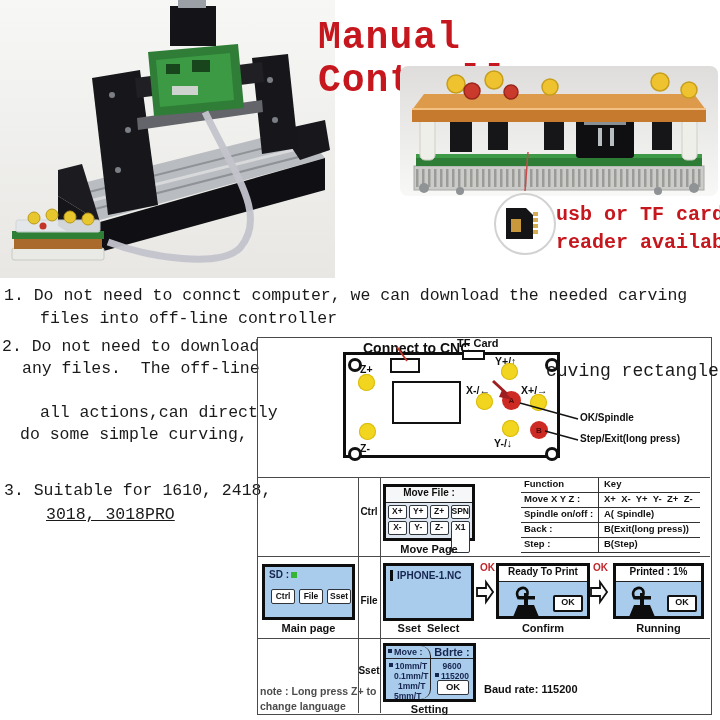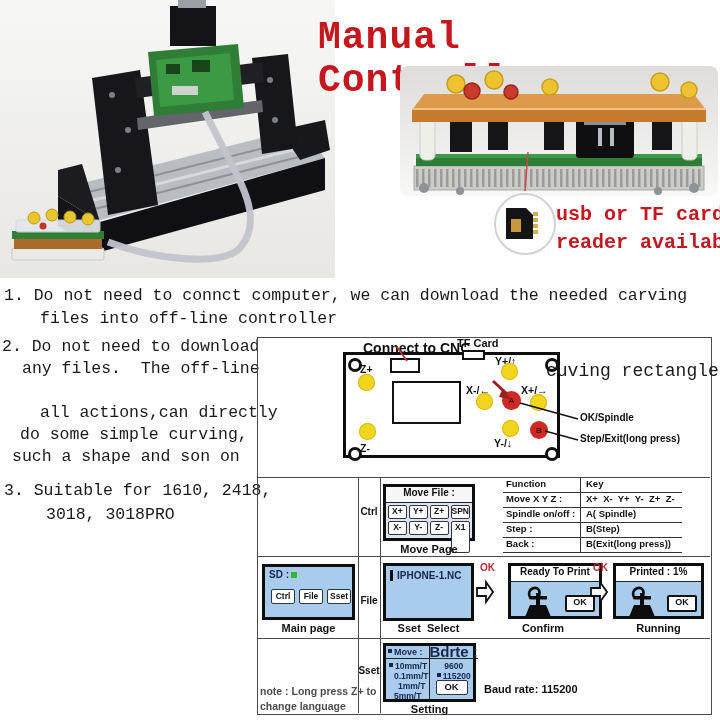--- a/index.html
+++ b/index.html
@@ -151,24 +151,23 @@
   <div class="abs mono red" style="left:556px;top:203px;font-size:20px;font-weight:bold;">usb or TF card</div>
   <div class="abs mono red" style="left:556px;top:231px;font-size:20px;font-weight:bold;">reader available</div>
 
   <div class="abs mono bigtxt" style="left:4px;top:286px;">1. Do not need to connct computer, we can download the needed carving</div>
   <div class="abs mono bigtxt" style="left:40px;top:309px;text-align:right;">files into off-line controller</div>
 
   <div class="abs mono bigtxt" style="left:2px;top:337px;">2. Do not need to download</div>
   <div class="abs mono bigtxt" style="left:22px;top:359px;">any files.  The off-line</div>
   <div class="abs mono bigtxt" style="left:8px;top:403px;margin-left:32px;">all actions,can directly</div>
   <div class="abs mono bigtxt" style="left:20px;top:425px;">do some simple curving,</div>
-  <div class="abs mono bigtxt" style="left:12px;top:447px;">such a shape and son on</div>
 
   <div class="abs mono bigtxt" style="left:4px;top:481px;">3. Suitable for 1610, 2418,</div>
-  <div class="abs mono bigtxt" style="left:46px;top:505px;">3018, 3018PRO</div>
+  <div class="abs mono bigtxt" style="left:46px;top:505px;text-decoration:underline;">3018, 3018PRO</div>
 
   <div class="abs frame" style="left:257px;top:337px;width:453px;height:376px;"></div>
   <div class="abs hline" style="left:257px;top:477px;width:453px;"></div>
   <div class="abs hline" style="left:257px;top:556px;width:453px;"></div>
   <div class="abs hline" style="left:257px;top:638px;width:453px;"></div>
   <div class="abs vline" style="left:358px;top:477px;height:236px;"></div>
   <div class="abs vline" style="left:380px;top:477px;height:236px;"></div>
 
   <div class="abs dlbl" style="left:363px;top:340px;font-size:14px;">Connect to CNC</div>
   <div class="abs dlbl" style="left:457px;top:337px;font-size:11px;">TF Card</div>
@@ -195,40 +194,40 @@
   <div class="abs ybtn" style="left:502px;top:420px;"></div>
   <div class="abs dlbl" style="left:494px;top:437px;">Y-/↓</div>
   <div class="abs rbtn" style="left:530px;top:421px;width:18px;height:18px;">B</div>
   <div class="abs ybtn" style="left:359px;top:423px;"></div>
   <div class="abs dlbl" style="left:360px;top:442px;">Z-</div>
 
   <div class="abs dlbl" style="left:580px;top:412px;font-size:10px;">OK/Spindle</div>
   <div class="abs dlbl" style="left:580px;top:433px;font-size:10px;">Step/Exit(long press)</div>
   <div class="abs mono" style="left:546px;top:361px;font-size:18px;">cuving rectangle</div>
 
-  <div class="abs" style="left:503px;top:478px;width:179px;">
+  <div class="abs" style="left:521px;top:478px;width:179px;">
     <div class="fk-row">
       <span class="fk-c1">Function</span>
       <span class="fk-c2">Key</span>
     </div>
     <div class="fk-row">
       <span class="fk-c1">Move X Y Z :</span>
       <span class="fk-c2">X+  X-  Y+  Y-  Z+  Z-</span>
     </div>
     <div class="fk-row">
       <span class="fk-c1">Spindle on/off :</span>
       <span class="fk-c2">A( Spindle)</span>
     </div>
     <div class="fk-row">
+      <span class="fk-c1">Back :</span>
+      <span class="fk-c2">B(Exit(long press))</span>
+    </div>
+    <div class="fk-row">
       <span class="fk-c1">Step :</span>
       <span class="fk-c2">B(Step)</span>
-    </div>
-    <div class="fk-row">
-      <span class="fk-c1">Back :</span>
-      <span class="fk-c2">B(Exit(long press))</span>
     </div>
   </div>
 
   <div class="abs sb" style="left:358px;top:506px;width:22px;text-align:center;font-size:10px;">Ctrl</div>
   <div class="abs screen" style="left:383px;top:484px;width:92px;height:57px;background:#dde5f0;">
     <div class="shead">Move File :</div>
     <div style="display:grid;grid-template-columns:repeat(4,1fr);gap:2px;padding:2px 2px;">
       <div class="wbtn" style="height:14px;line-height:11px;">X+</div>
       <div class="wbtn" style="height:14px;line-height:11px;">Y+</div>
       <div class="wbtn" style="height:14px;line-height:11px;">Z+</div>
@@ -257,21 +256,21 @@
     <div style="position:absolute;left:4px;top:4px;width:3px;height:11px;background:#0c0c0c;"></div>
     <div style="position:absolute;left:11px;top:4px;font:bold 10px 'Liberation Sans',sans-serif;" class="navy">IPHONE-1.NC</div>
   </div>
   <div class="abs cap" style="left:383px;top:622px;width:91px;">Sset  Select</div>
 
   <div class="abs okred" style="left:480px;top:562px;">OK</div>
   <svg class="abs" style="left:476px;top:579px;" width="18" height="26" viewBox="0 0 18 26">
     <path d="M1,9 L10,9 L10,3 L17,13 L10,23 L10,17 L1,17 Z" fill="#ffffff" stroke="#111" stroke-width="1.8"></path>
   </svg>
 
-  <div class="abs screen" style="left:496px;top:563px;width:94px;height:56px;margin-left:12px;">
+  <div class="abs screen" style="left:496px;top:563px;width:94px;height:56px;">
     <div class="shead" style="background:#fff;">Ready To Print</div>
     <svg style="position:absolute;left:10px;top:17px;" width="34" height="36" viewBox="0 0 34 36">
       <path d="M10,16 C2,4 22,0 18,13" stroke="#0d0d0d" stroke-width="2.6" fill="none"></path>
       <rect x="15" y="10" width="4" height="12" fill="#0d0d0d"></rect>
       <rect x="10" y="13" width="16" height="3.5" fill="#0d0d0d"></rect>
       <polygon points="4,34 30,34 25,22 9,22" fill="#0d0d0d"></polygon>
     </svg>
     <div class="okbtn">OK</div>
   </div>
   <div class="abs cap" style="left:496px;top:622px;width:94px;">Confirm</div>
@@ -290,29 +289,29 @@
       <polygon points="4,34 30,34 25,22 9,22" fill="#0d0d0d"></polygon>
     </svg>
     <div class="okbtn">OK</div>
   </div>
   <div class="abs cap" style="left:613px;top:622px;width:91px;">Running</div>
 
   <div class="abs sb" style="left:358px;top:665px;width:22px;text-align:center;font-size:10px;">Sset</div>
 
   <div class="abs screen" style="left:383px;top:643px;width:93px;height:59px;">
     <div style="display:flex;height:100%;">
-      <div style="width:44px;border-right:1.5px solid #222;">
+      <div style="width:44px;border-right:1.5px solid #222;border-radius:10px;">
         <div class="opt" style="height:12px;line-height:12px;border-bottom:1.5px solid #222;padding-left:2px;font-size:9px;"><span class="sq"></span><span>Move :</span></div>
         <div class="opt" style="padding:2px 0 0 3px;"><span class="sq"></span><span>10mm/T</span></div>
         <div class="opt" style="padding-left:8px;">0.1mm/T</div>
         <div class="opt" style="padding-left:12px;">1mm/T</div>
         <div class="opt" style="padding-left:8px;">5mm/T</div>
       </div>
       <div style="flex:1;position:relative;">
-        <div class="opt" style="height:12px;line-height:12px;border-bottom:1.5px solid #222;text-align:center;font-size:15px;">Bdrte :</div>
+        <div class="opt" style="height:12px;line-height:12px;border-bottom:1.5px solid #222;text-align:center;font-size:11px;">Bdrte :</div>
         <div class="opt" style="padding:2px 0 0 0;text-align:center;">9600</div>
         <div class="opt" style="text-align:center;"><span class="sq"></span><span>115200</span></div>
         <div class="wbtn" style="position:absolute;left:6px;bottom:4px;width:32px;height:15px;line-height:12px;font-size:9.5px;">OK</div>
       </div>
     </div>
   </div>
   <div class="abs cap" style="left:383px;top:703px;width:93px;">Setting</div>
   <div class="abs sb" style="left:484px;top:683px;font-size:11px;">Baud rate: 115200</div>
 
   <div class="abs" style="left:260px;top:685px;font:600 10.5px 'Liberation Sans',sans-serif;color:#4d4d4d;white-space:pre;">note : Long press Z+ to</div>

